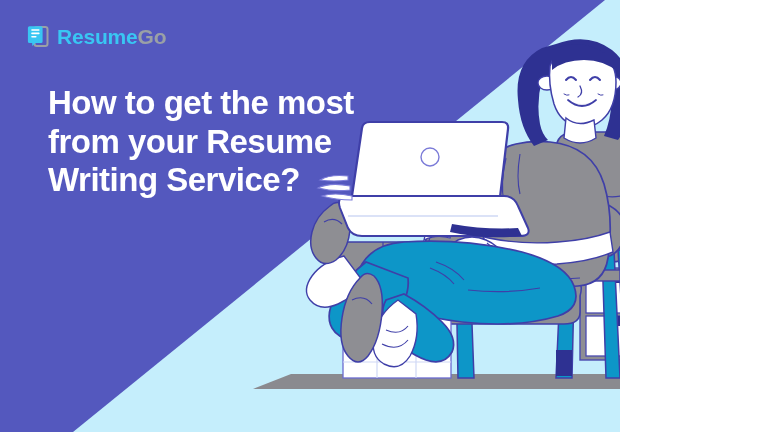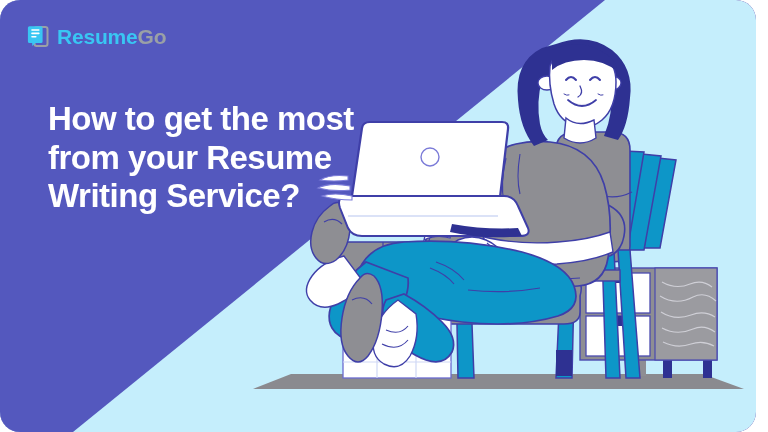--- a/index.html
+++ b/index.html
@@ -2,26 +2,25 @@
 <html><head>
 <meta charset="utf-8">
 <style>
   html, body {
     margin: 0;
     padding: 0;
     background: #ffffff;
   }
   #banner {
     position: relative;
-    width: 756px;
+    width: 620px;
     height: 432px;
     overflow: hidden;
     font-family: "Liberation Sans", sans-serif;
     background: #4c1d95;
-    border-radius: 20px;
   }
   
   .bg-light {
     position: absolute;
     inset: 0;
     background: #c5eefc;
   }
   .bg-purple {
     position: absolute;
     inset: 0;
@@ -45,21 +44,21 @@
     letter-spacing: -0.2px;
     line-height: 1;
     white-space: nowrap;
   }
   .logo-resume { color: #39c6f3; }
   .logo-go { color: #9aa0a6; }
   
   .headline {
     position: absolute;
     left: 48px;
-    top: 100px;
+    top: 84px;
     width: 350px;
     color: #ffffff;
     font-size: 33px;
     font-weight: bold;
     line-height: 1.17;
     letter-spacing: -0.5px;
     margin: 0;
     white-space: pre-line;
   }
   

